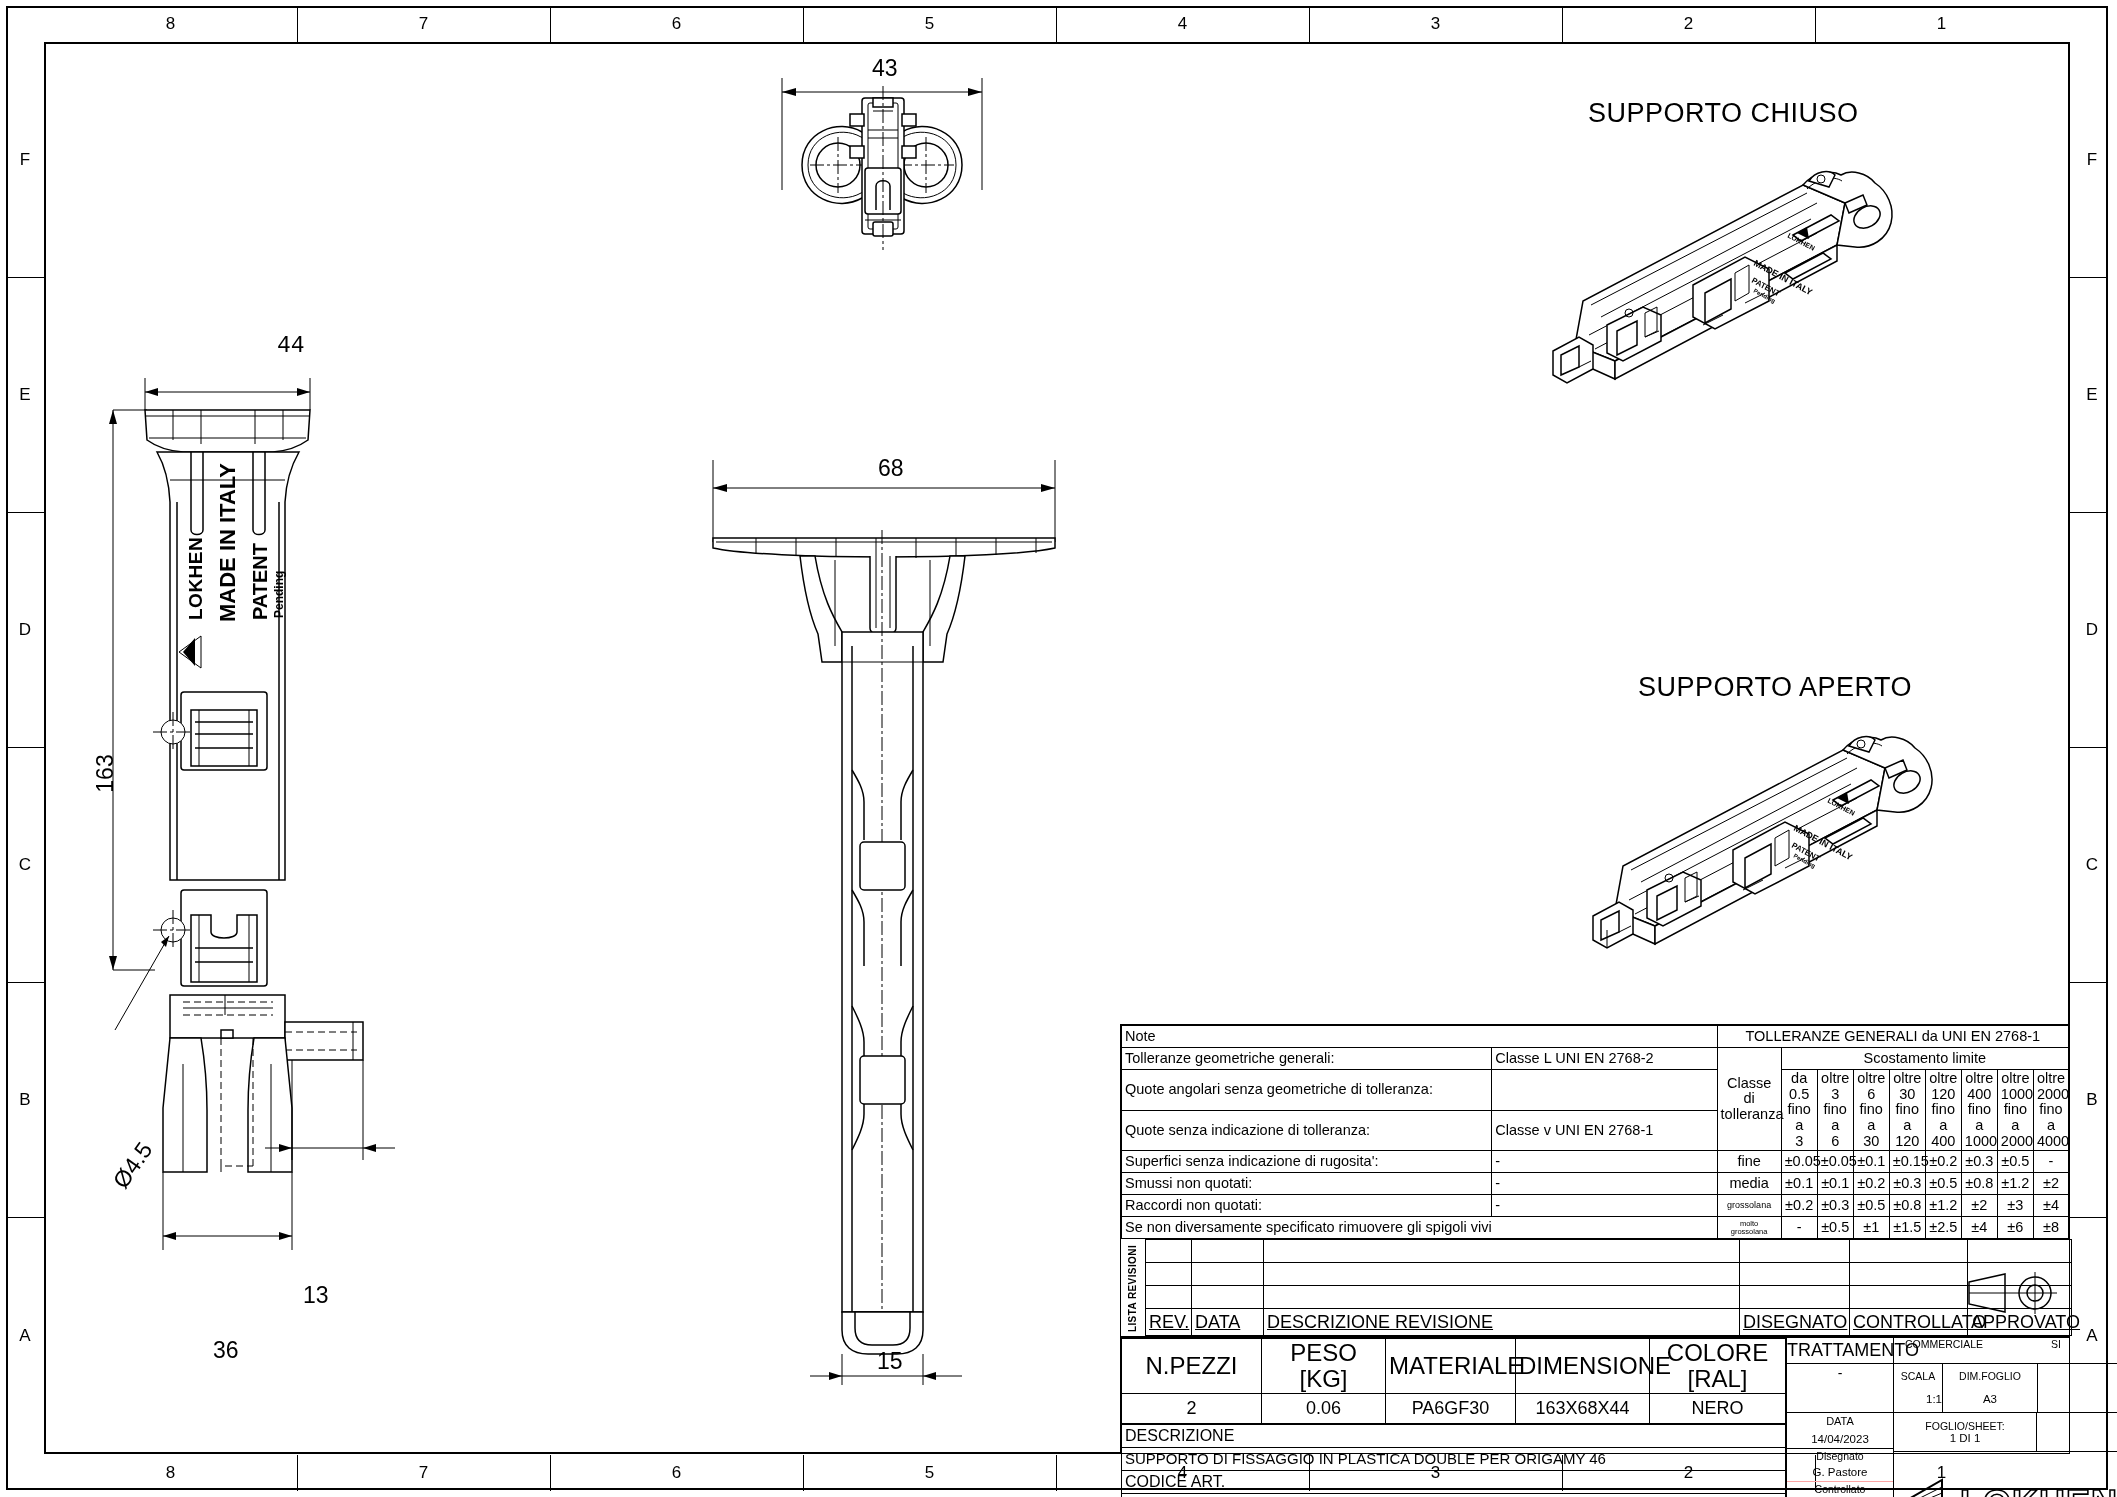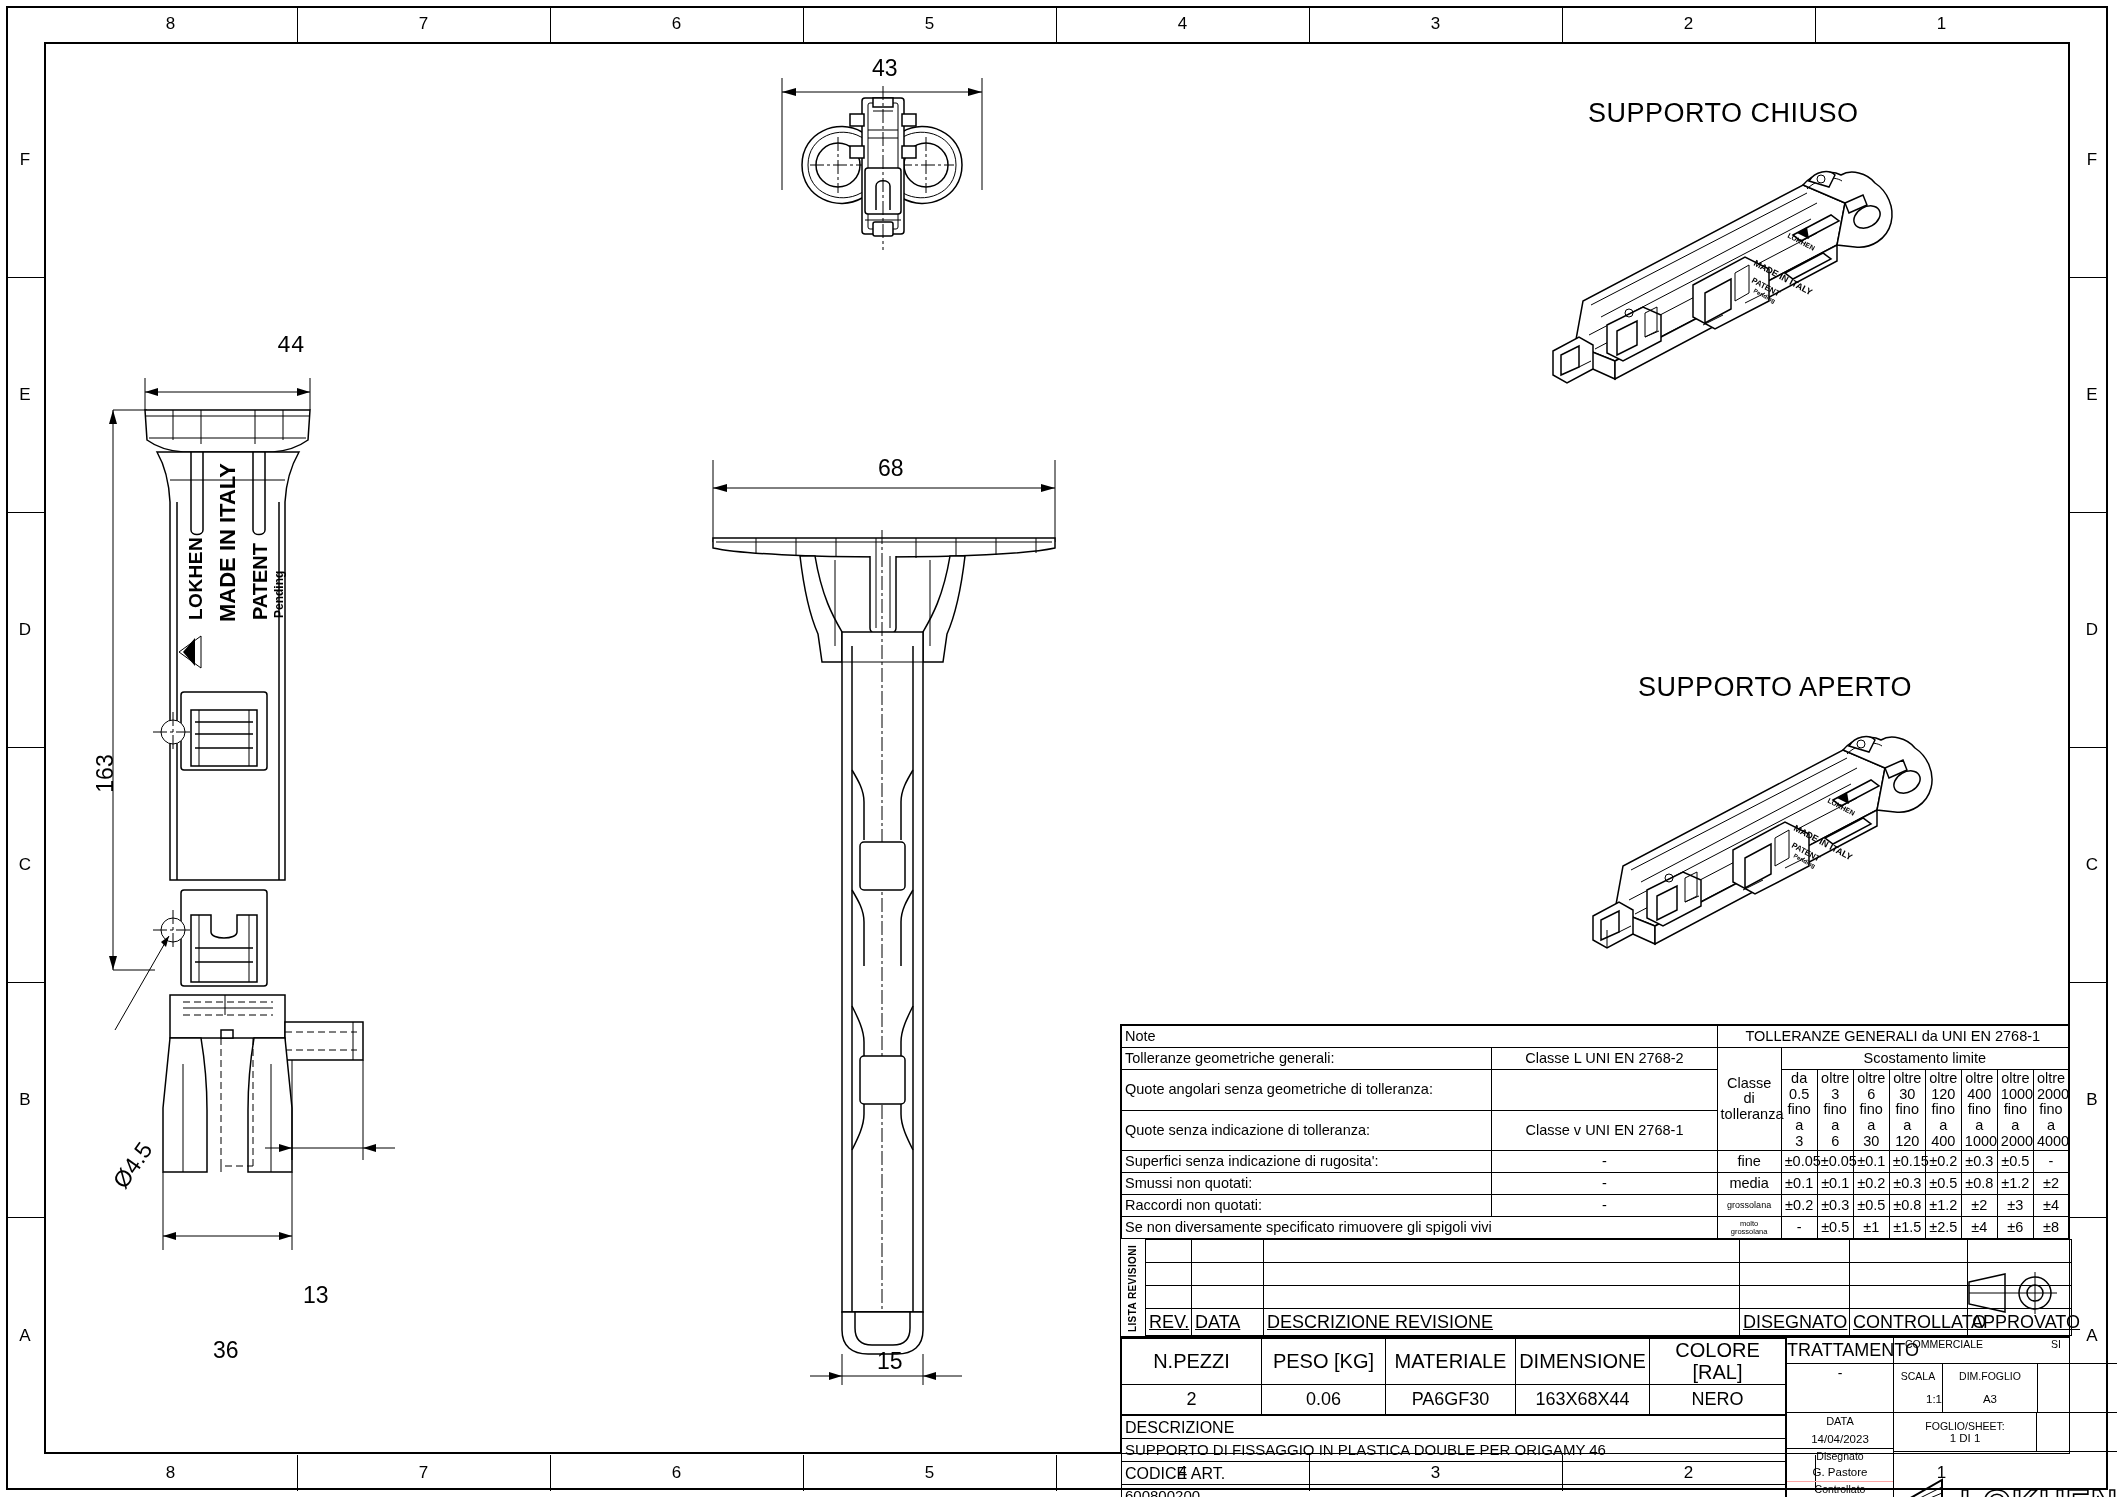--- a/index.html
+++ b/index.html
@@ -34,35 +34,35 @@
   .ln2{stroke-width:2;}
   .dash{stroke-dasharray:7 4;}
   .cl{stroke-dasharray:14 3 3 3;stroke-width:1;}
   .fillw{fill:#fff;}
 
   
   #tb{position:absolute;left:1120px;top:1024px;width:950px;height:430px;
       border:1.5px solid #000;box-sizing:border-box;font-size:11px;background:#fff;}
   .tbl{border-collapse:collapse;table-layout:fixed;width:100%;}
   .tbl td{border:1px solid #000;padding:1px 3px;vertical-align:middle;line-height:1.08;}
-  .c{text-align:center;margin-top:14px;}
+  .c{text-align:left;margin-top:14px;}
   .l{text-align:left;}
   .nb{border:none !important;}
 
   .notes-tbl td{font-size:14.5px;height:19px;}
   .tol-head{font-size:15.5px;text-align:center;margin-left:29px;}
   .tol-sub{font-size:17px;text-align:center;}
   .tol-cls{font-size:9.5px;text-align:center;line-height:1.02;}
   .tol-rowname{font-size:10.5px;text-align:center;}
   .tol-val{font-size:12.5px;text-align:center;}
 
   .rev-tbl td{height:20px;}
   .rev-head td{font-size:18px;text-align:left;height:24px;text-decoration:underline;}
 
-  .main-head td{font-size:20px;text-align:center;height:25px;}
+  .main-head td{font-size:24px;text-align:center;height:25px;}
   .main-val td{font-size:18px;text-align:center;height:27px;}
 
   .desc-lbl{font-size:16px;}
   .desc-val{font-size:15px;}
   .legal{font-size:7.2px;line-height:1.22;}
 
   .side-lbl{font-size:10.5px;text-align:center;}
   .side-val{font-size:11.5px;text-align:center;}
 
   .lista{position:absolute;left:0;top:0;width:24px;height:100%;

